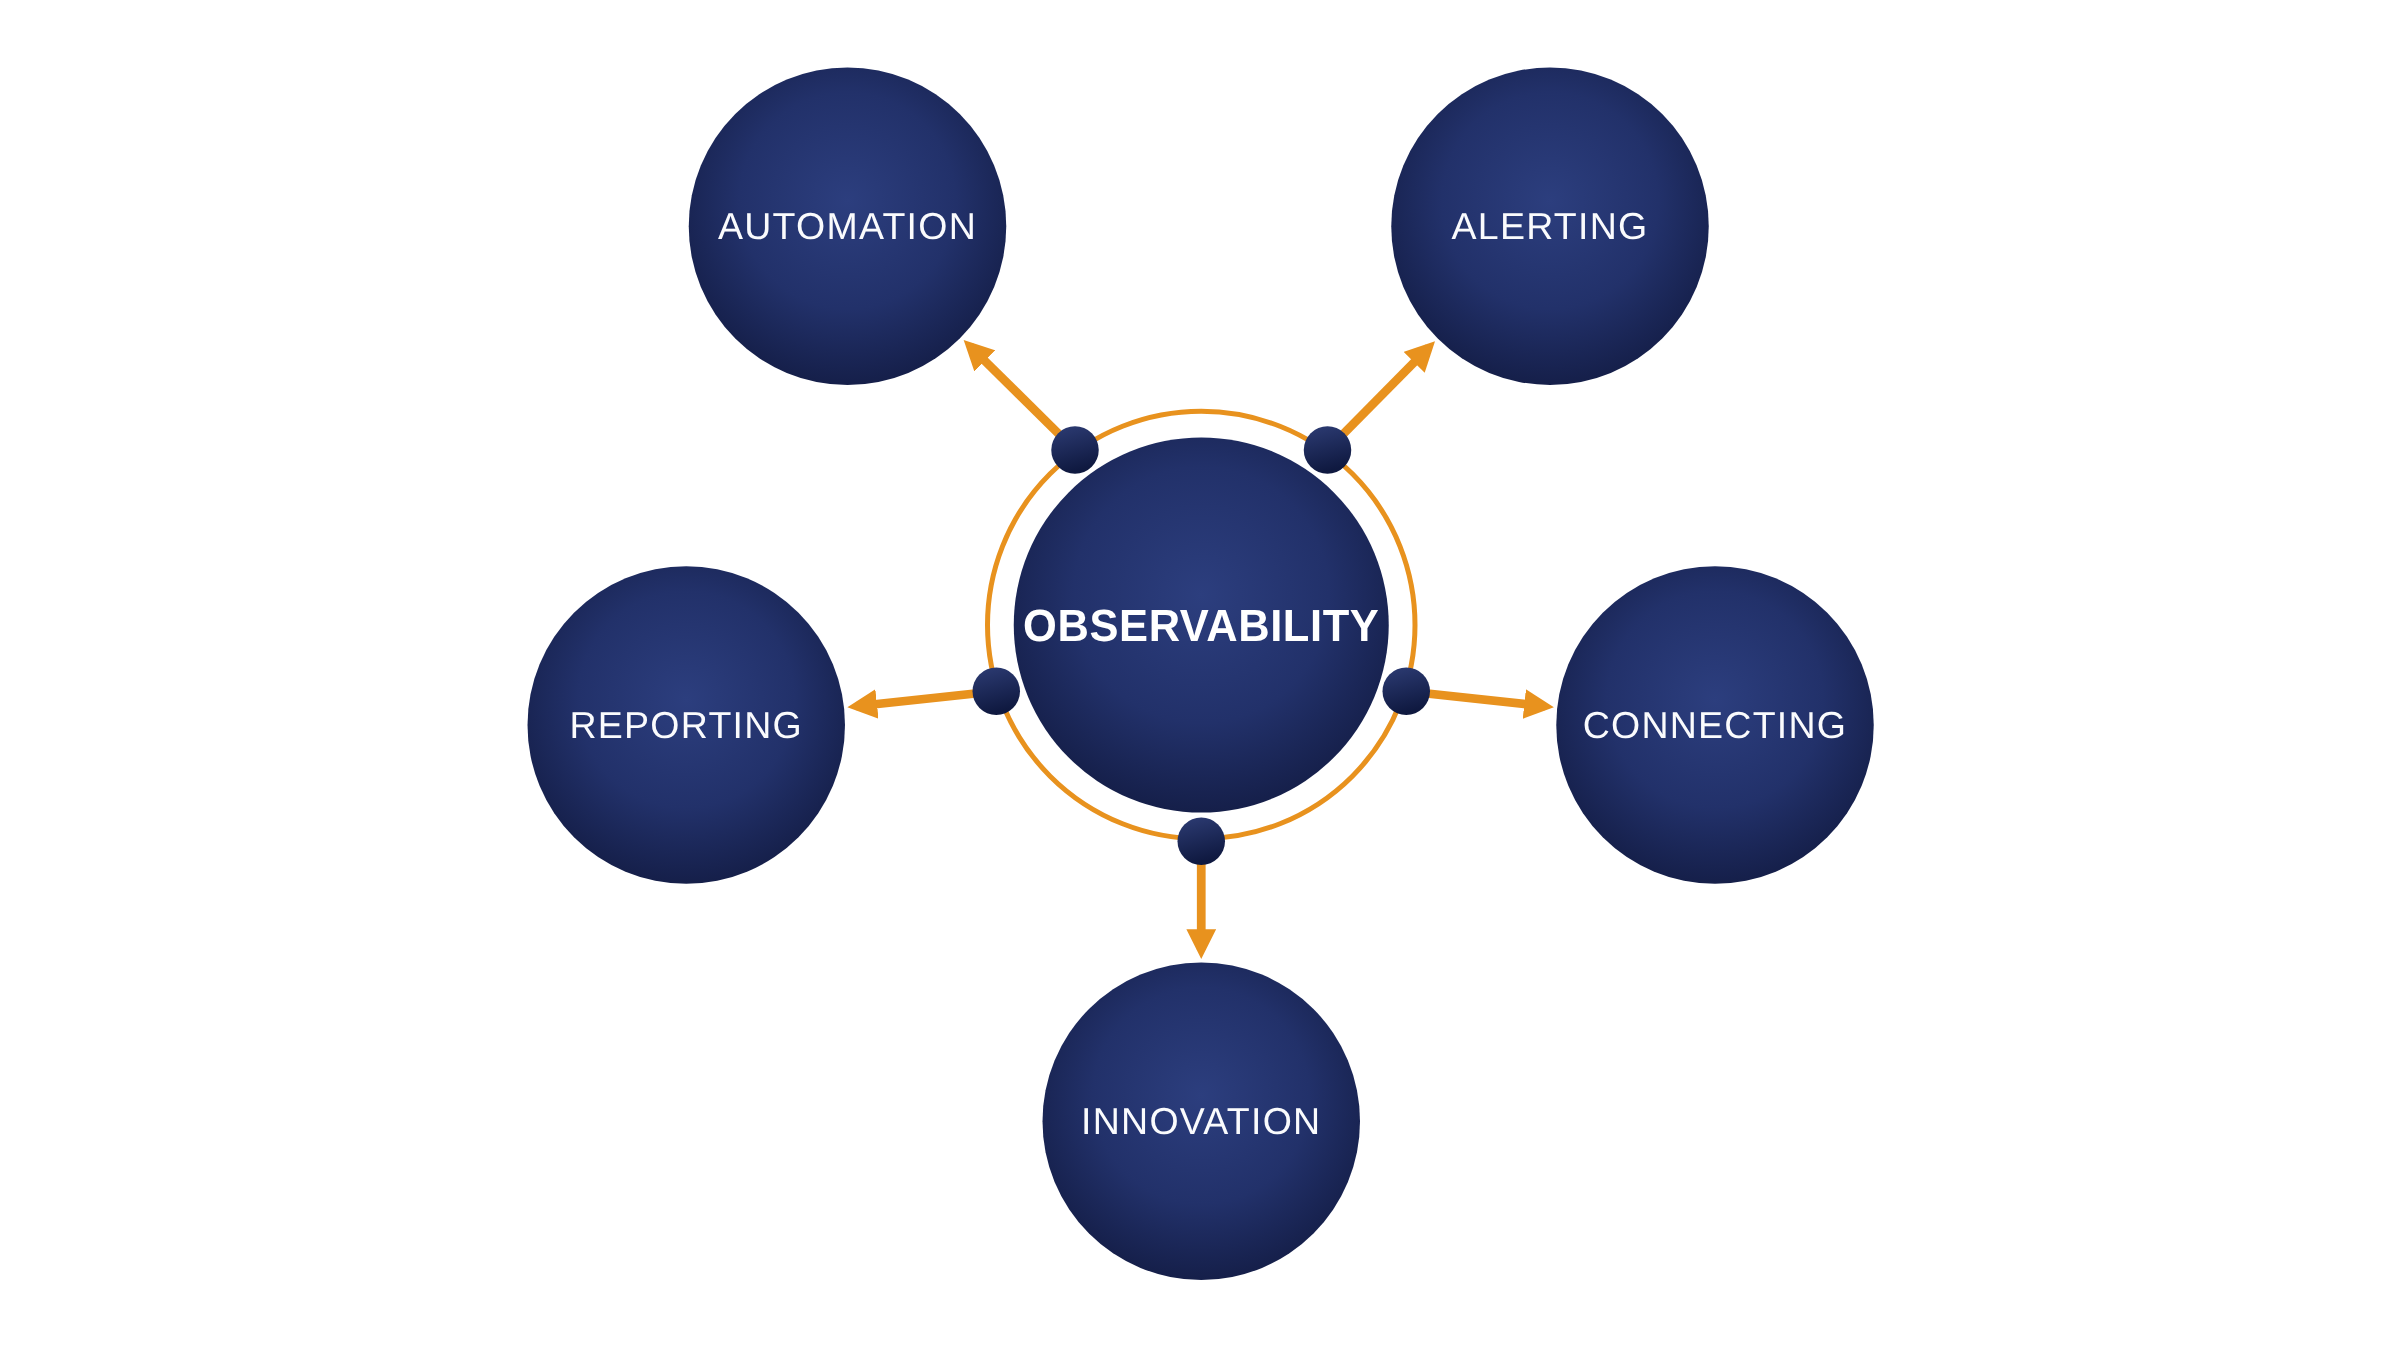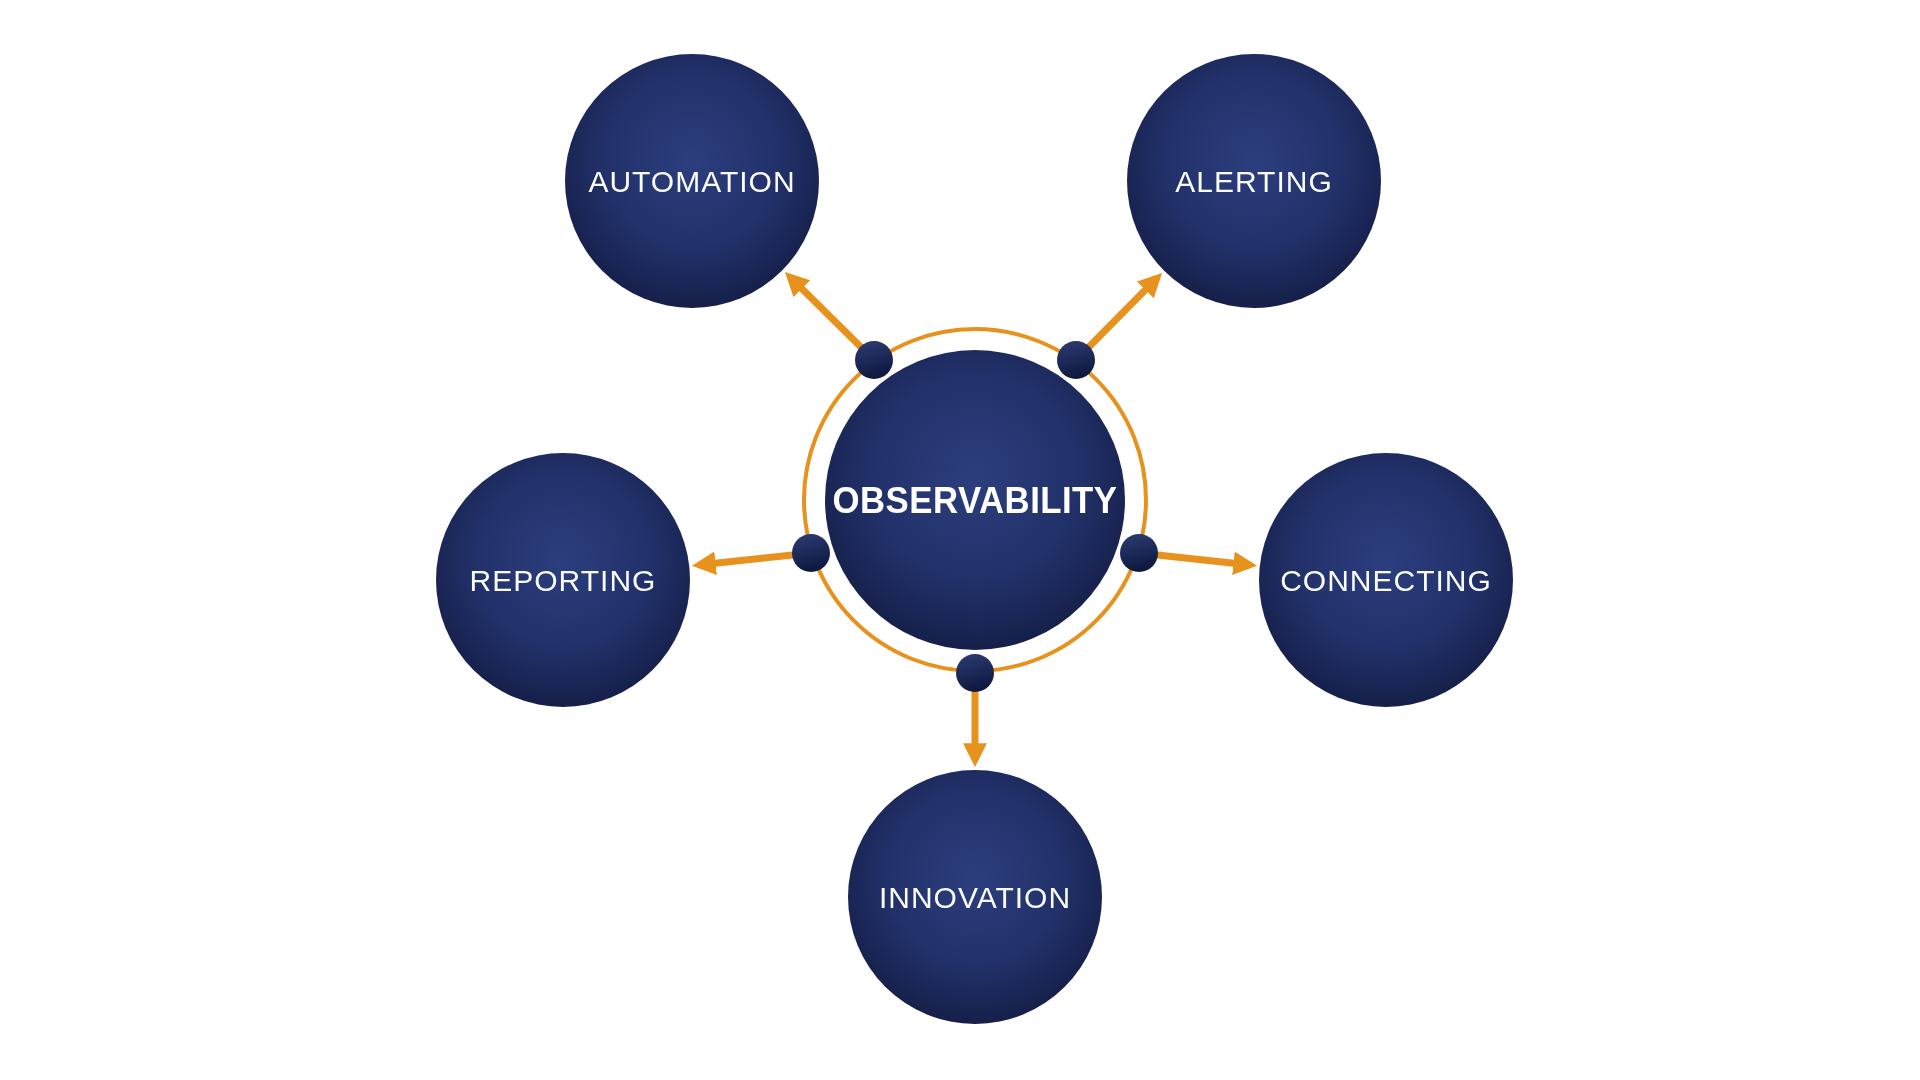--- a/index.html
+++ b/index.html
@@ -7,21 +7,20 @@
     padding: 0;
     width: 1920px;
     height: 1080px;
     background: #FFFFFF;
     overflow: hidden;
   }
   .stage {
     width: 1757px;
     height: 1080px;
     position: relative;
-    padding-left: 14px;
   }
   svg { display: block; }
   .node-circle { }
   .node-label {
     font-family: "Liberation Sans", sans-serif;
     font-size: 30px;
     letter-spacing: 1px;
     fill: #FAFBFD;
     text-anchor: middle;
   }

